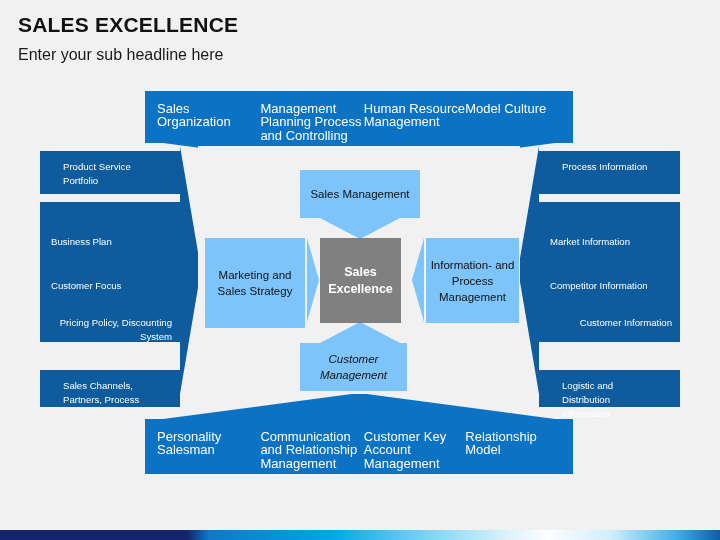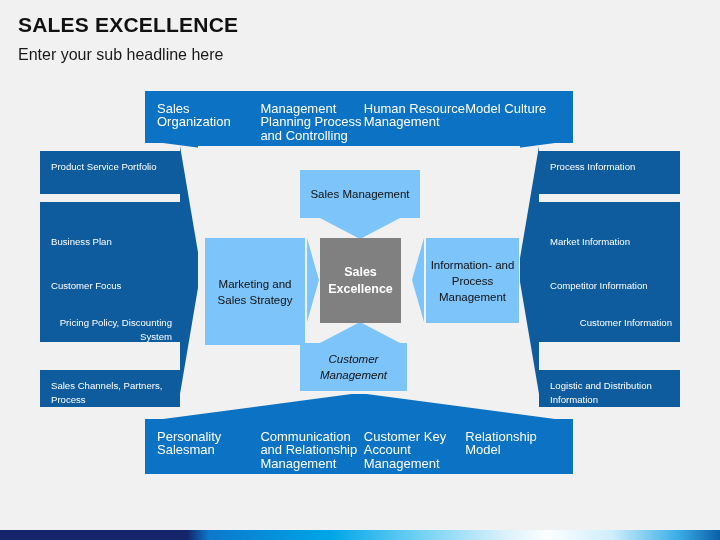--- a/index.html
+++ b/index.html
@@ -118,21 +118,21 @@
     height: 248px;
     background: #f1f1f1;
   }
 
   
   .side-box {
     position: absolute;
     background: #0e5c9e;
     color: #ffffff;
     box-sizing: border-box;
-    padding: 9px 11px;
+    padding: 9px 23px;
   }
   .side-box .line {
     font-size: 9.6px;
     line-height: 14px;
     color: #ffffff;
   }
   .side-box.tall { padding: 0 11px; }
   .side-box.tall .group {
     position: absolute;
     left: 11px;
@@ -163,21 +163,21 @@
     text-align: center;
     box-sizing: border-box;
   }
   .node .txt {
     font-size: 11.5px;
     line-height: 16px;
     color: #111111;
   }
 
   #node-top    { left: 300px; top: 85px;  width: 120px; height: 48px; }
-  #node-left   { left: 205px; top: 153px; width: 100px; height: 107px; }
+  #node-left   { left: 205px; top: 153px; width: 100px; height: 90px; }
   #node-right  { left: 426px; top: 153px; width: 93px;  height: 85px; }
   #node-bottom { left: 300px; top: 258px; width: 107px; height: 48px; font-style: italic; }
 
   #node-center {
     position: absolute;
     left: 320px;
     top: 153px;
     width: 81px;
     height: 85px;
     background: #808080;

